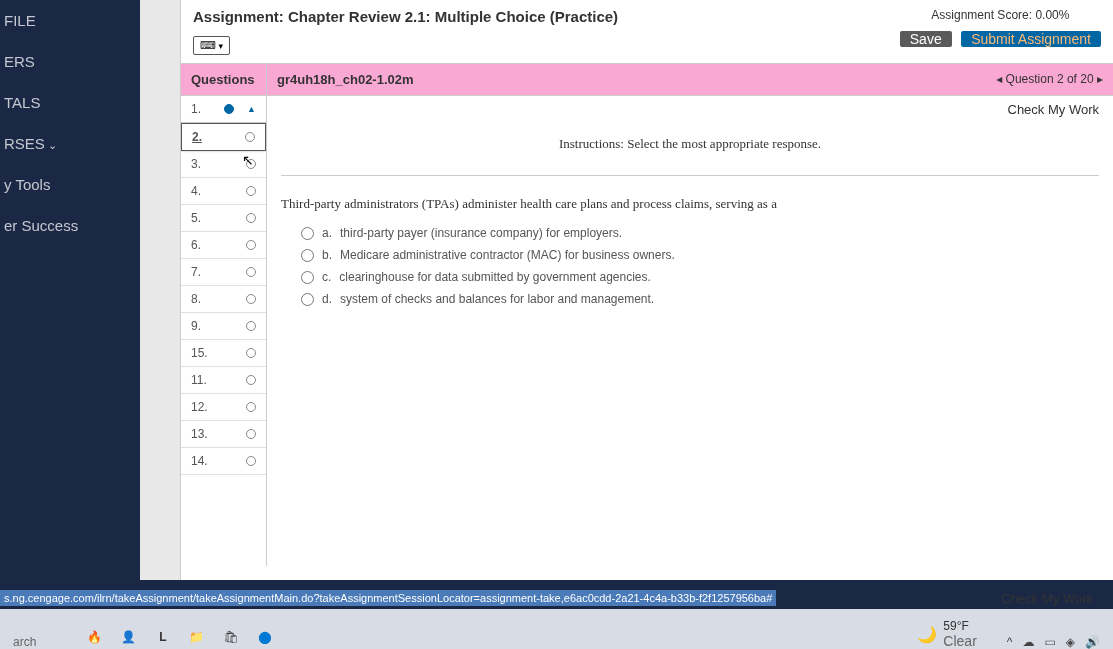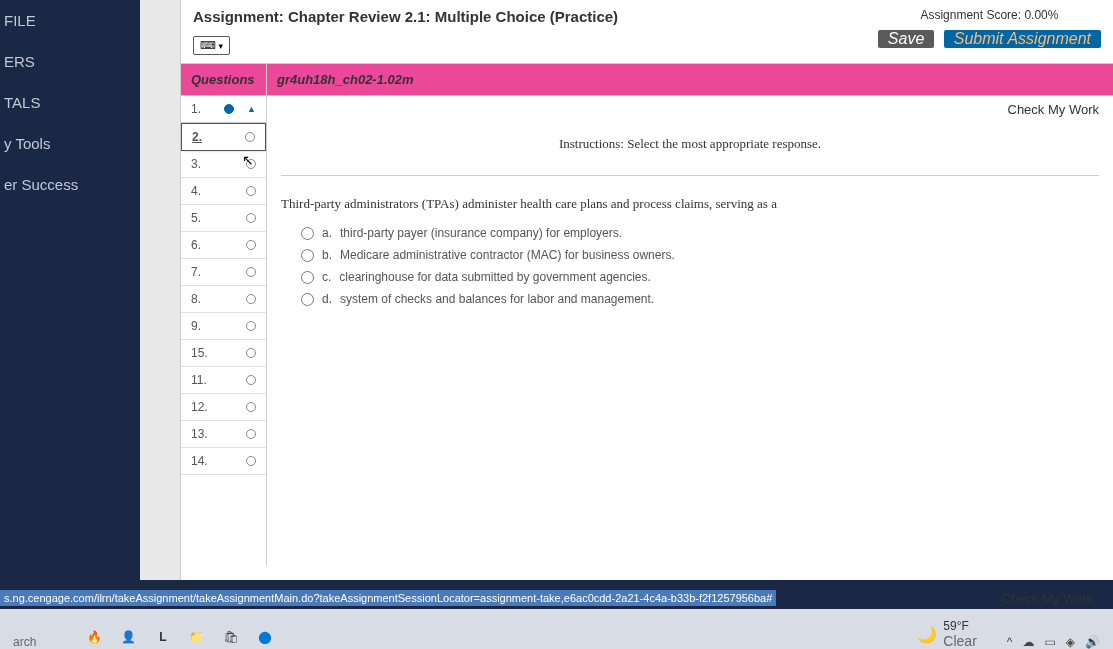--- a/index.html
+++ b/index.html
@@ -19,27 +19,27 @@
 .main-inner { background: #fff; margin-left: 40px; height: 100%; border-left: 1px solid #ccc; }
 
 .assign-header {
   display: flex; justify-content: space-between; align-items: flex-start;
   padding: 8px 12px; border-bottom: 1px solid #ccc;
 }
 .assign-title { font-weight: bold; font-size: 15px; color: #333; margin-bottom: 10px; }
 .kbd-icon { display: inline-block; border: 1px solid #555; padding: 2px 6px; font-size: 11px; border-radius: 2px; }
 .kbd-icon::after { content: " ▾"; font-size: 9px; }
 .score { font-size: 12px; color: #333; margin-bottom: 8px; text-align: center; }
-.btn { padding: 0 10px; font-size: 16px; border: none; cursor: pointer; border-radius: 2px; font-style: italic; }
+.btn { padding: 0 10px; font-size: 14px; border: none; cursor: pointer; border-radius: 2px; }
 .btn-save { background: #5a5a5a; color: #fff; margin-right: 5px; }
 .btn-submit { background: #0066a4; color: #fdba74; }
 
 .q-bar {
-  display: flex; border-bottom: 1px solid #ccc; background: #ec4899;
-  font-size: 13px; color: #333; font-style: italic;
+  display: flex; border-bottom: 1px solid #ccc; background: #f9a8d4;
+  font-size: 13px; color: #333;
 }
 .q-bar-left { width: 86px; padding: 8px 10px; font-weight: bold; border-right: 1px solid #ccc; }
 .q-bar-mid { flex: 1; padding: 8px 10px; font-weight: bold; }
 .q-bar-right { padding: 8px 10px; font-size: 12px; }
 .q-bar-right .arrow { cursor: pointer; color: #333; }
 
 .content-row { display: flex; height: calc(100% - 110px); }
 .qnav {
   width: 86px; border-right: 1px solid #ccc; overflow-y: auto;
   position: relative;
@@ -86,20 +86,21 @@
 .taskbar .tray { display: flex; gap: 10px; margin-left: 30px; color: #444; }
 .cursor { position: absolute; left: 242px; top: 152px; font-size: 14px; pointer-events: none; }
 </style>
 </head>
 <body>
 
 <div class="sidebar">
   <div class="sidebar-item">FILE</div>
   <div class="sidebar-item">ERS</div>
   <div class="sidebar-item">TALS</div>
+  <div class="sidebar-item expandable">RSES</div>
   <div class="sidebar-item">y Tools</div>
   <div class="sidebar-item">er Success</div>
 </div>
 
 <div class="main">
   <div class="main-inner">
     <div class="assign-header">
       <div>
         <div class="assign-title">Assignment: Chapter Review 2.1: Multiple Choice (Practice)</div>
         <span class="kbd-icon">⌨</span>
@@ -107,20 +108,25 @@
       <div style="text-align:right">
         <div class="score">Assignment Score: 0.00%</div>
         <button class="btn btn-save">Save</button>
         <button class="btn btn-submit">Submit Assignment</button>
       </div>
     </div>
 
     <div class="q-bar">
       <div class="q-bar-left">Questions</div>
       <div class="q-bar-mid">gr4uh18h_ch02-1.02m</div>
+      <div class="q-bar-right">
+        <span class="arrow">◂</span>
+        <span>Question 2 of 20</span>
+        <span class="arrow">▸</span>
+      </div>
     </div>
 
     <div class="content-row">
       <div class="qnav">
         <div class="qnav-item filled">
             <span class="num">1.</span>
             <span class="circ"></span>
             <span class="qnav-scroll-up" style="padding:0">▲</span>
           </div>
         <div class="qnav-item current">

